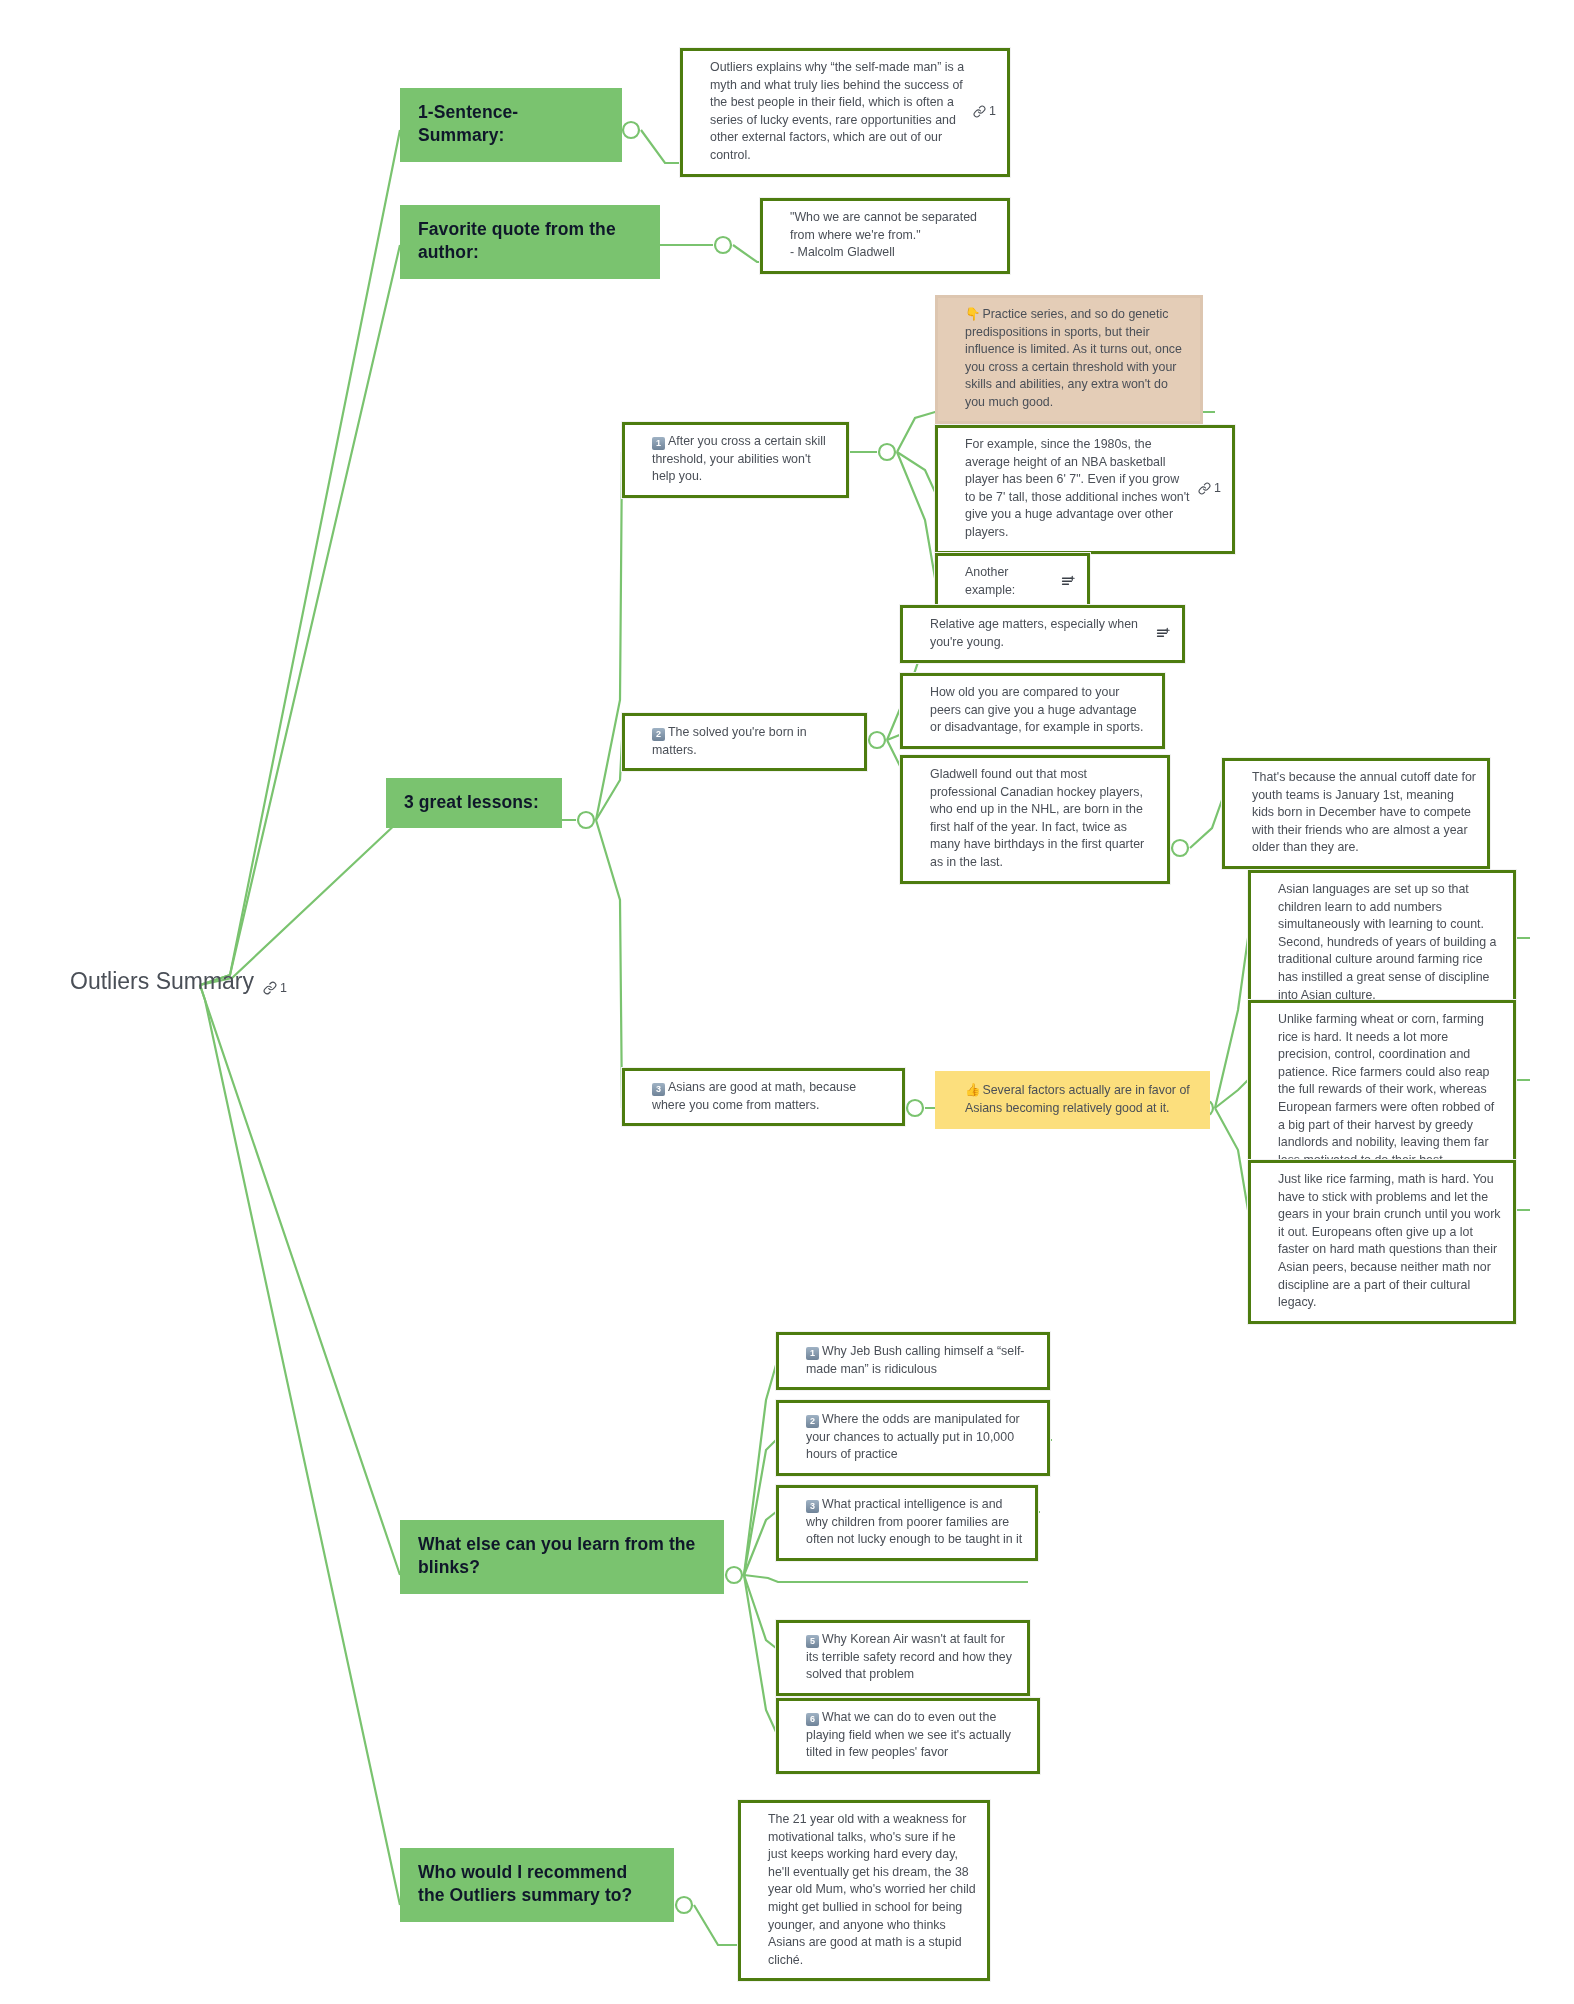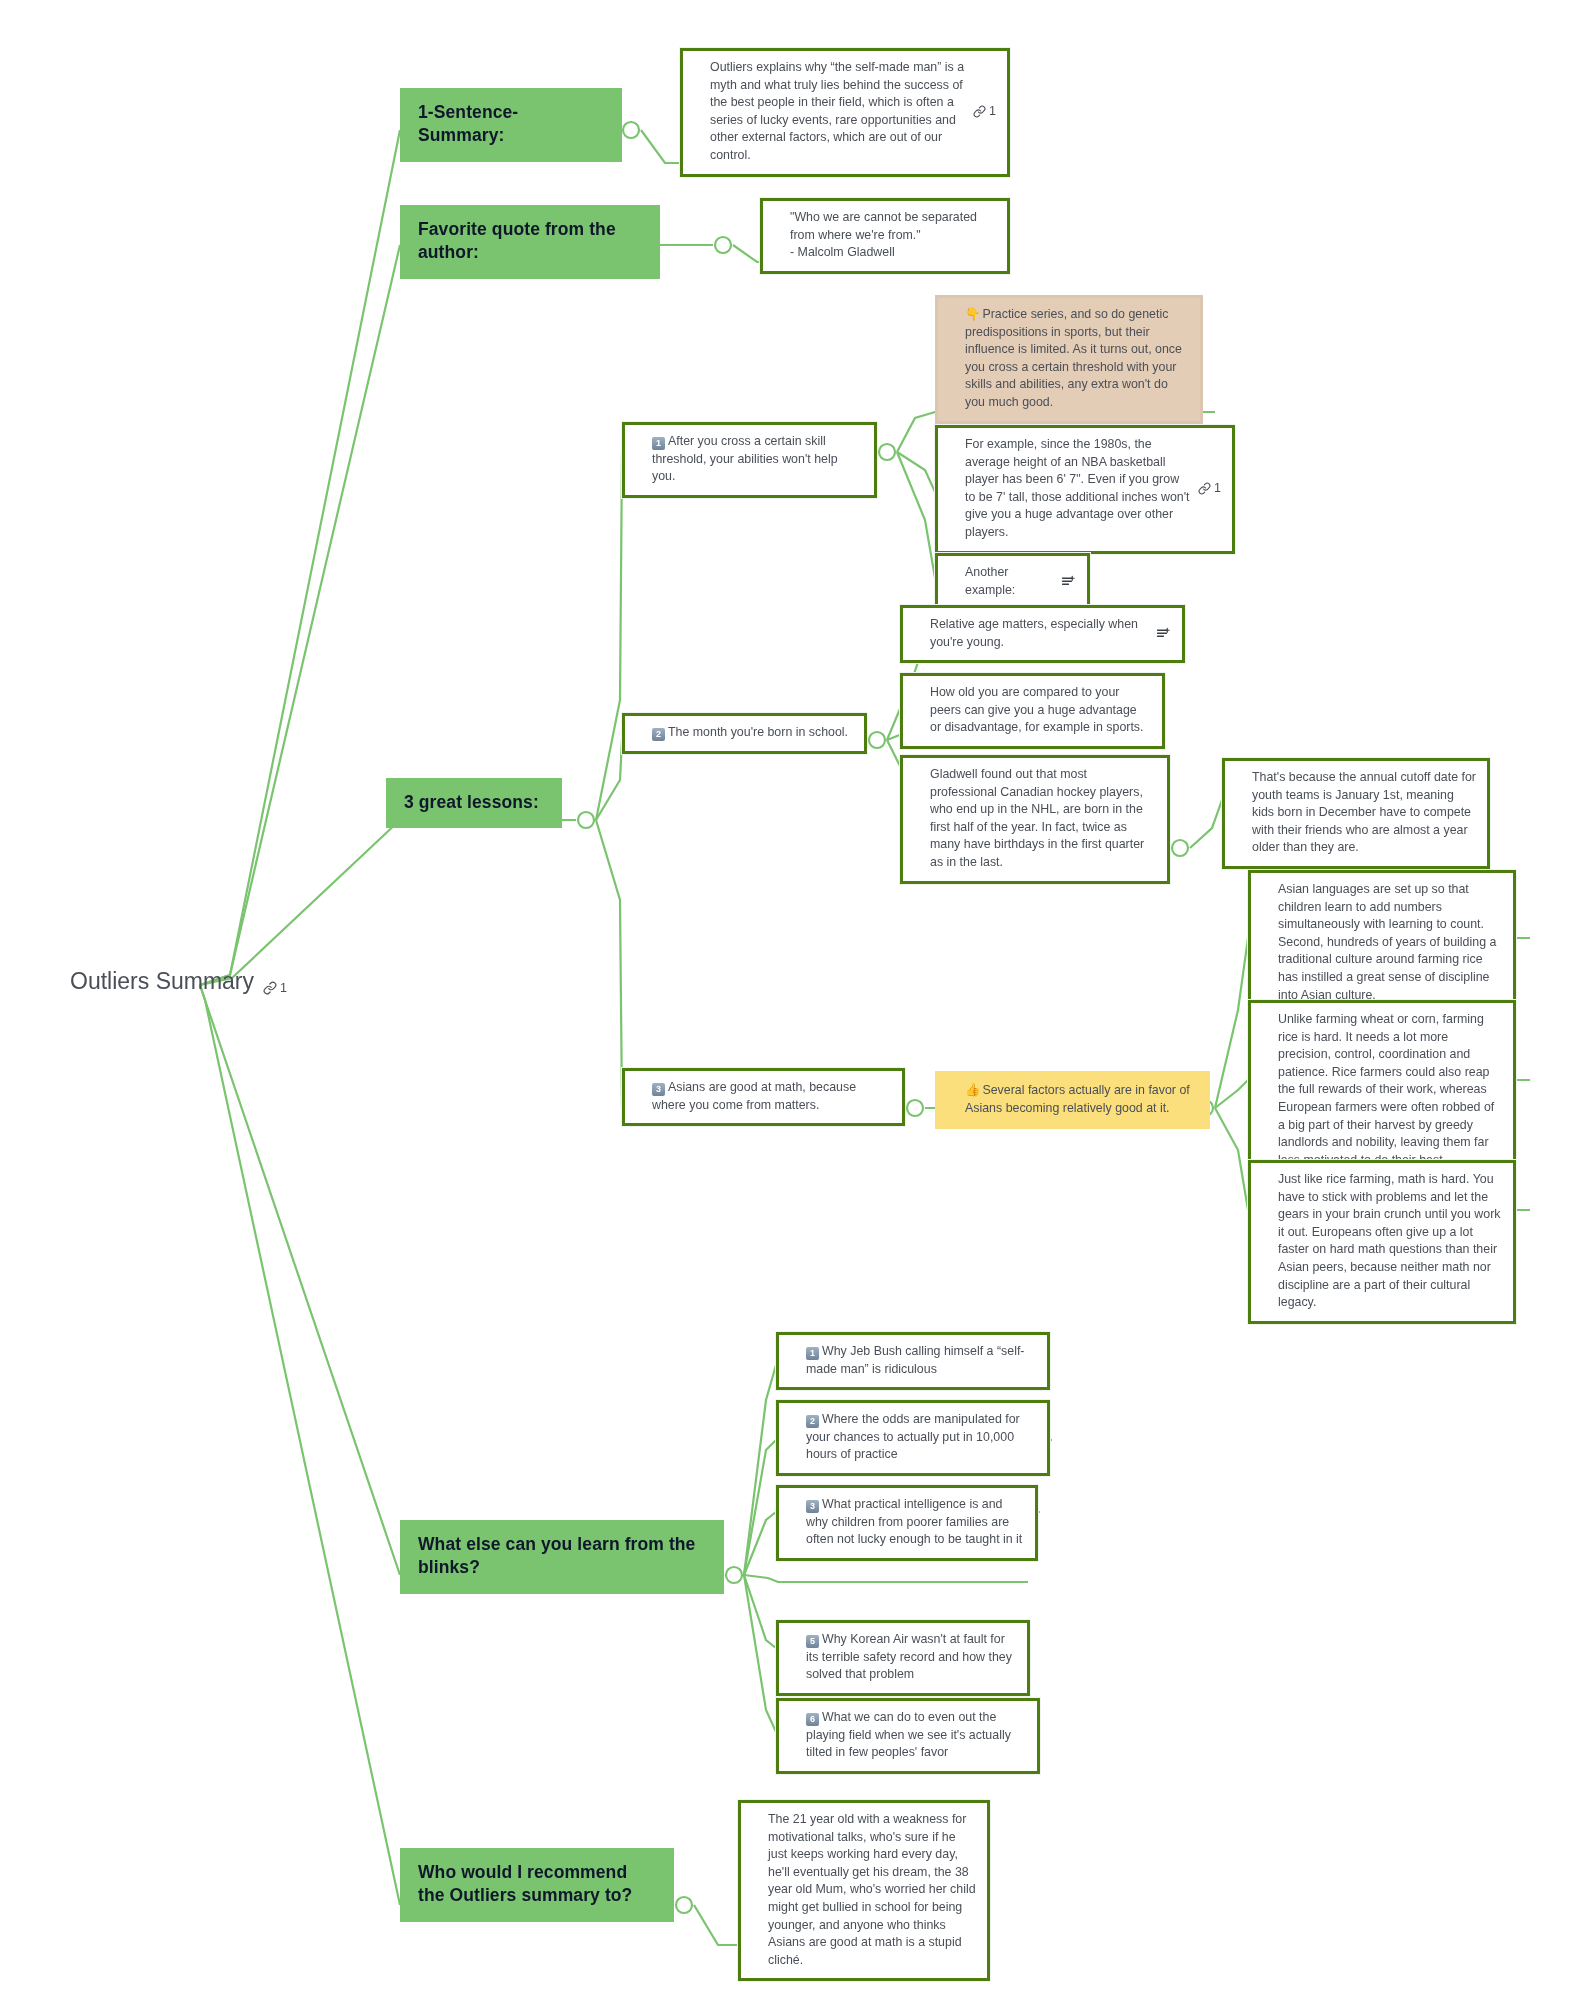--- a/index.html
+++ b/index.html
@@ -179,21 +179,21 @@
   </div>
   <div class="node box" style="left:760px; top:198px; width:250px; white-space:pre-line;">
     <span class="txt">"Who we are cannot be separated from where we're from."
 - Malcolm Gladwell</span>
   </div>
 
   <div class="node pill" style="left:386px; top:778px; width:176px;">
     <span>3 great lessons:</span>
   </div>
 
-  <div class="node box" style="left:622px; top:422px; width:255px;justify-content:flex-end;">
+  <div class="node box" style="left:622px; top:422px; width:227px;justify-content:flex-end;">
     <span class="txt">
       <span class="badge">1</span><span>After you cross a certain skill threshold, your abilities won't help you.</span>
     </span>
   </div>
   <div class="node box tan" style="left:935px; top:295px; width:268px;">
     <span class="txt">
       <span class="emo">👇</span><span>Practice series, and so do genetic predispositions in sports, but their influence is limited. As it turns out, once you cross a certain threshold with your skills and abilities, any extra won't do you much good.</span>
     </span>
   </div>
   <div class="node box" style="left:935px; top:425px; width:300px;">
@@ -211,21 +211,21 @@
     <span class="meta">
       <svg class="ico" width="15" height="14" viewBox="0 0 20 18" fill="none" stroke="#3a3f47" stroke-width="1.7" stroke-linecap="round">
         <path d="M2 4h12M2 8h12M2 12h8"></path>
         <path d="M15 1.5v5M12.5 4h5" stroke-width="1.6"></path>
       </svg>
     </span>
   </div>
 
   <div class="node box" style="left:622px; top:713px; width:245px;">
     <span class="txt">
-      <span class="badge">2</span><span>The month you're born in school.</span>
+      <span class="badge">2</span><span>The solved you're born in matters.</span>
     </span>
   </div>
   <div class="node box" style="left:900px; top:605px; width:285px;">
     <span class="txt">Relative age matters, especially when you're young.</span>
     <span class="meta">
       <svg class="ico" width="15" height="14" viewBox="0 0 20 18" fill="none" stroke="#3a3f47" stroke-width="1.7" stroke-linecap="round">
         <path d="M2 4h12M2 8h12M2 12h8"></path>
         <path d="M15 1.5v5M12.5 4h5" stroke-width="1.6"></path>
       </svg>
     </span>

